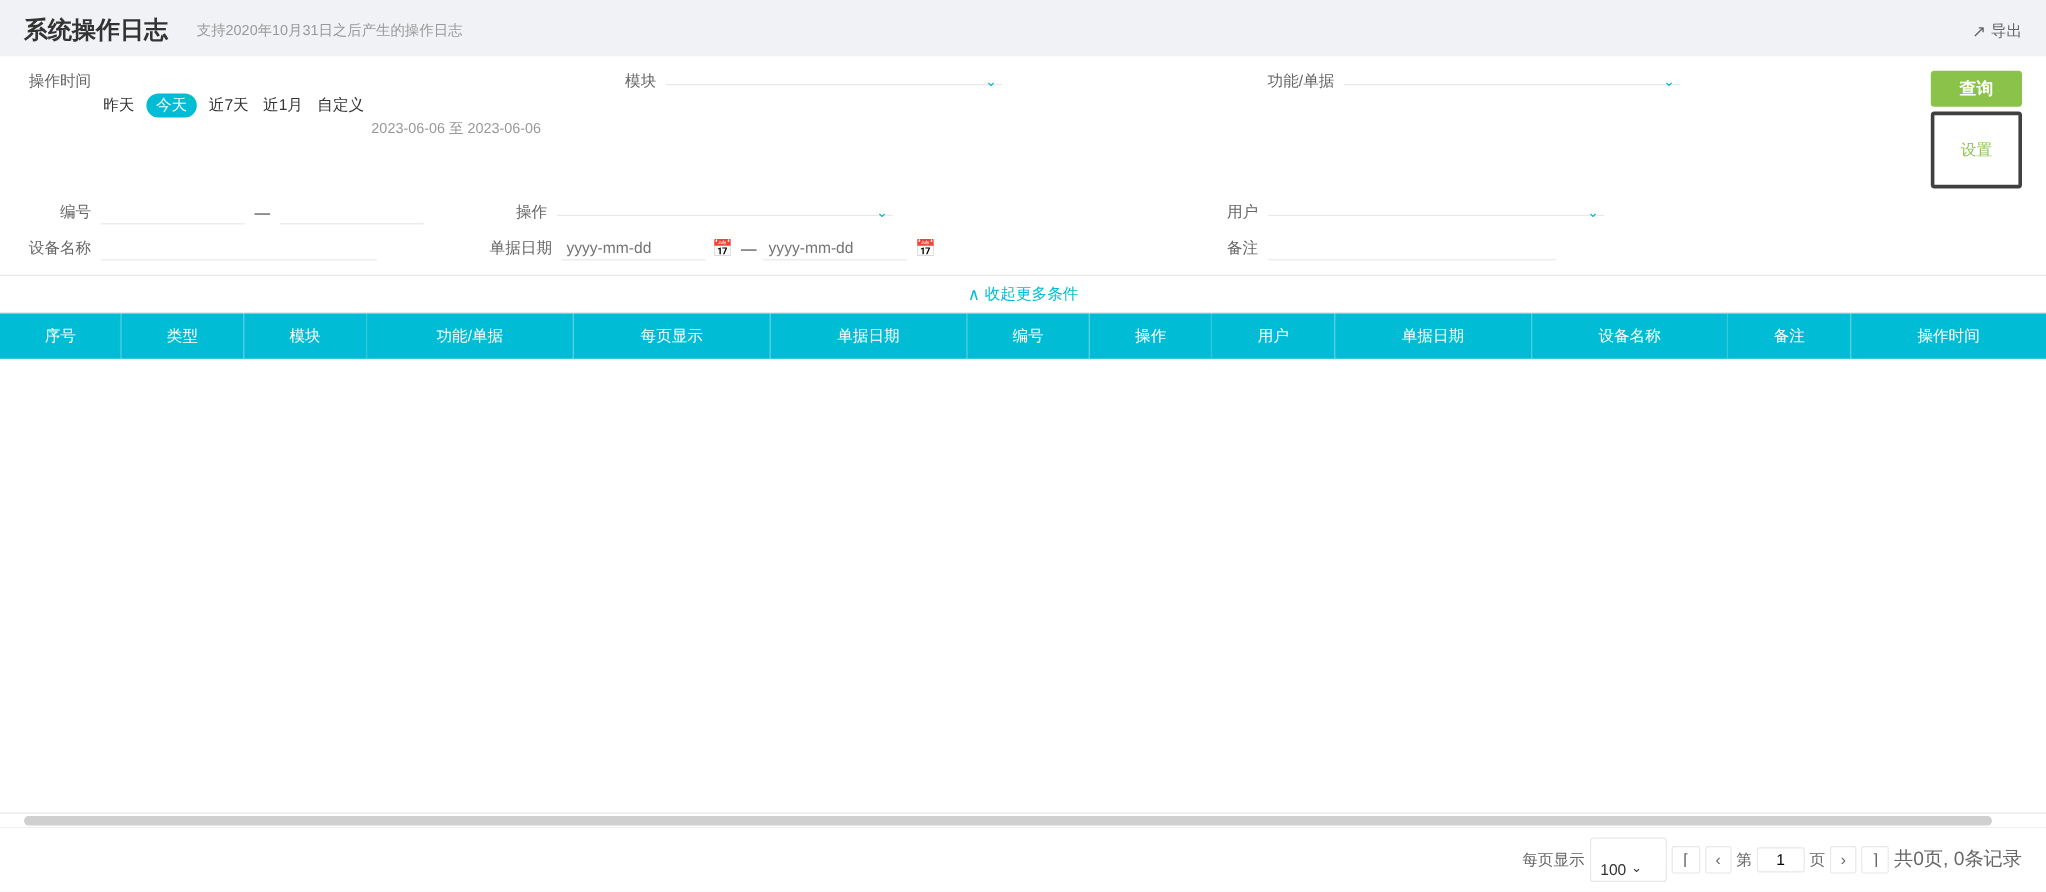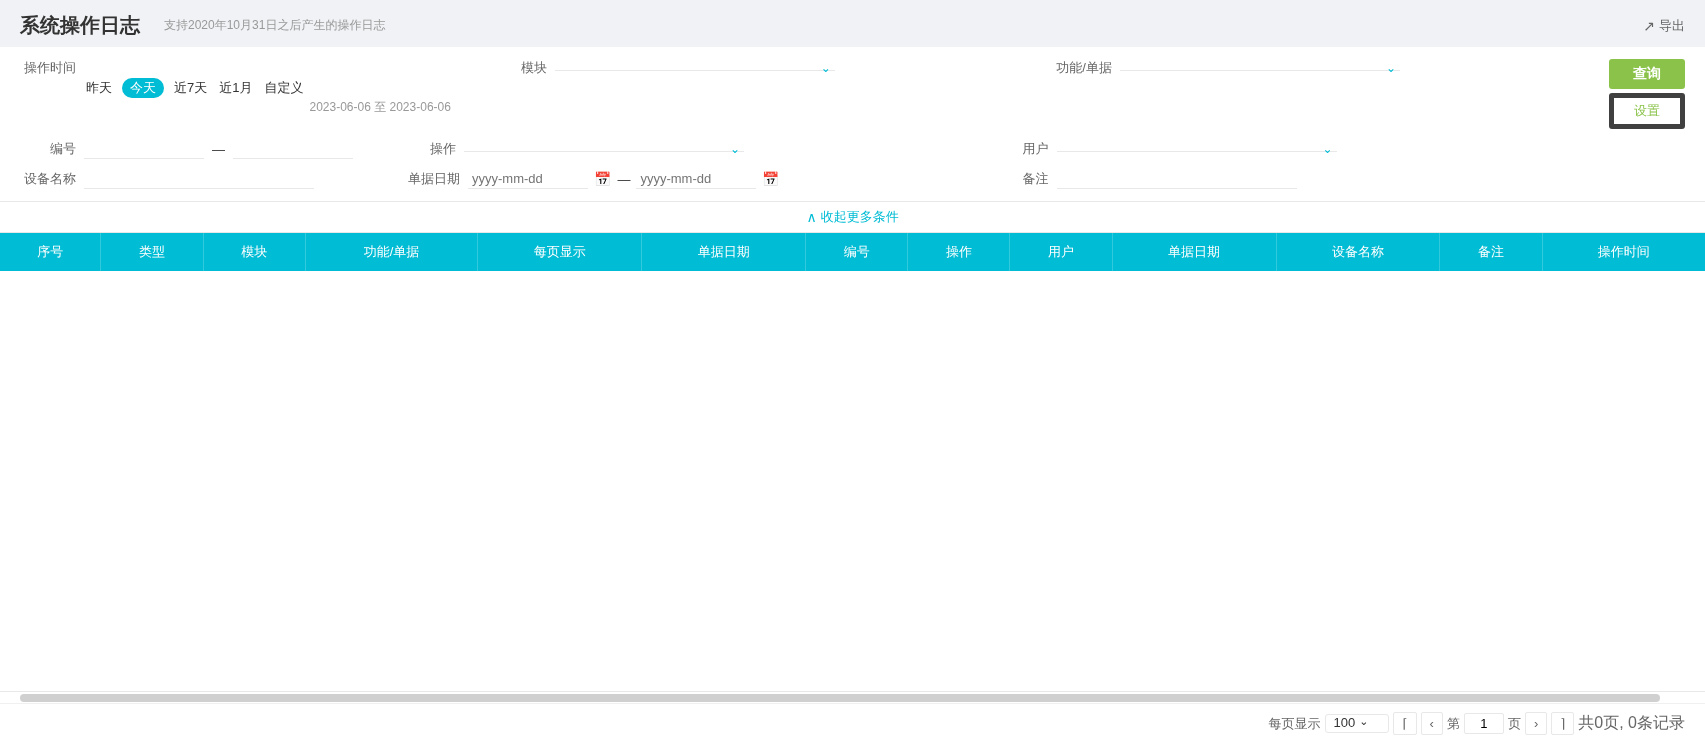--- a/index.html
+++ b/index.html
@@ -29,41 +29,41 @@
     .range-dash { color: #333; }
 
     
     .date-range { display: flex; align-items: center; gap: 6px; }
     .date-input { border: none; border-bottom: 1px solid #e8e8e8; padding: 2px 4px; font-size: 13px; outline: none; color: #ec4899; width: 120px; }
     .date-icon { color: #00bcd4; font-size: 14px; cursor: pointer; }
 
     
     .action-btns { display: flex; flex-direction: column; gap: 4px; margin-left: 20px; }
     .query-btn { background: #8bc34a; color: #fff; border: none; border-radius: 3px; padding: 6px 24px; font-size: 14px; cursor: pointer; font-weight: bold; }
-    .settings-btn { background: #fff; color: #8bc34a; border: 5px solid #404040; border-radius: 3px; padding: 4px 20px; font-size: 13px; cursor: pointer; }
+    .settings-btn { background: #fff; color: #8bc34a; border: 3px solid #404040; border-radius: 3px; padding: 20px 20px; font-size: 13px; cursor: pointer; }
 
     
     .collapse-bar { background: #fff; text-align: center; padding: 6px 0; border-bottom: 1px solid #e8e8e8; cursor: pointer; color: #00bcd4; font-size: 13px; }
     .collapse-bar span { display: inline-flex; align-items: center; gap: 4px; }
 
     
     .table-container { background: #fff; flex: 1; overflow: auto; }
     table { width: 100%; border-collapse: collapse; }
     thead tr { background: #00bcd4; }
     thead th { color: #fff; font-size: 13px; font-weight: normal; padding: 10px 8px; text-align: center; white-space: nowrap; border-right: 1px solid rgba(255,255,255,0.2); }
     thead th:last-child { border-right: none; }
 
     
     .scrollbar-area { background: #fff; height: 12px; border-top: 1px solid #e8e8e8; position: relative; overflow: hidden; }
     .scrollbar-thumb { height: 8px; background: #d0d0d0; border-radius: 4px; position: absolute; top: 2px; left: 20px; width: 1640px; }
 
     
     .pagination { background: #fff; padding: 8px 20px; display: flex; align-items: center; justify-content: flex-end; gap: 4px; border-top: 1px solid #f0f0f0; }
     .page-size-label { color: #666; font-size: 13px; }
-    .page-size-select { border: 1px solid #e8e8e8; border-radius: 3px; padding: 0 20px 2px 8px; font-size: 13px; position: relative; display: inline-flex; align-items: flex-start; cursor: pointer; gap: 4px; }
+    .page-size-select { border: 1px solid #e8e8e8; border-radius: 3px; padding: 18px 20px 2px 8px; font-size: 13px; position: relative; display: inline-flex; align-items: flex-start; cursor: pointer; gap: 4px; }
     .page-nav-btn { border: 1px solid #e8e8e8; background: #fff; color: #666; padding: 3px 8px; font-size: 13px; cursor: pointer; border-radius: 2px; }
     .page-nav-btn:disabled { color: #ccc; cursor: not-allowed; }
     .page-info { color: #666; font-size: 13px; display: flex; align-items: center; gap: 4px; }
     .page-num-input { border: 1px solid #e8e8e8; width: 40px; text-align: center; padding: 2px; font-size: 13px; border-radius: 2px; }
     .page-total { color: #666; font-size: 16px; }
 
     .input-underline { border: none; border-bottom: 1px solid #e8e8e8; padding: 2px 4px; font-size: 13px; outline: none; background: transparent; }
     .row-label { color: #666; font-size: 13px; white-space: nowrap; min-width: 56px; text-align: right; }
   </style>
 </head>

